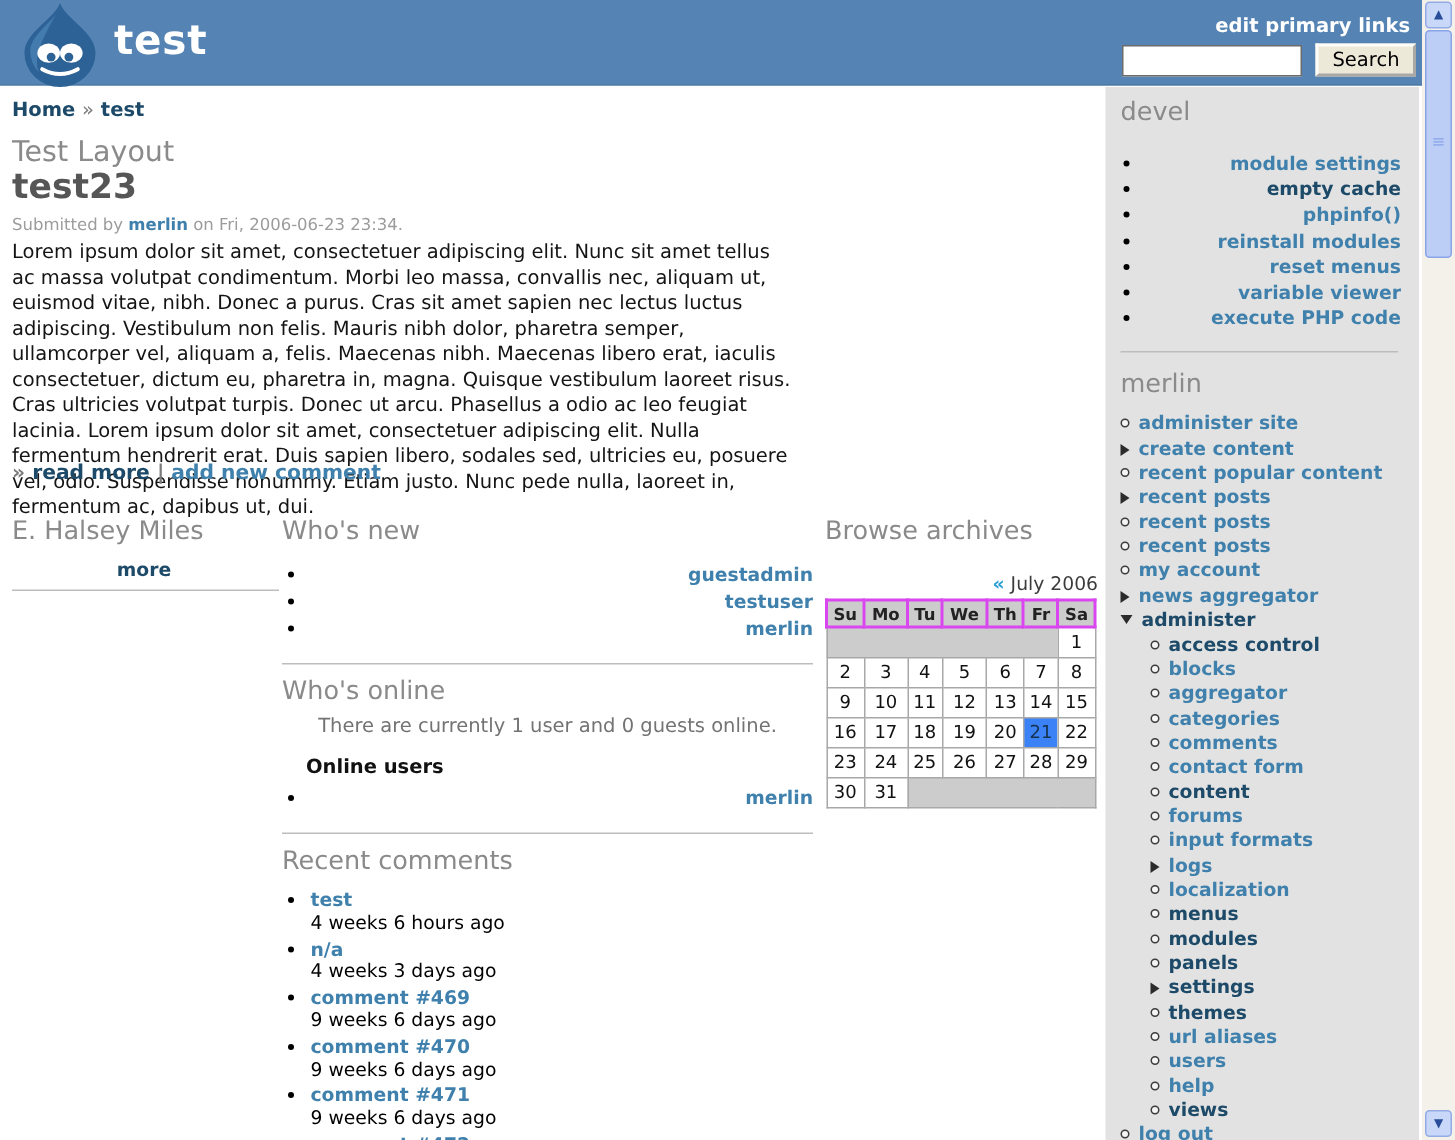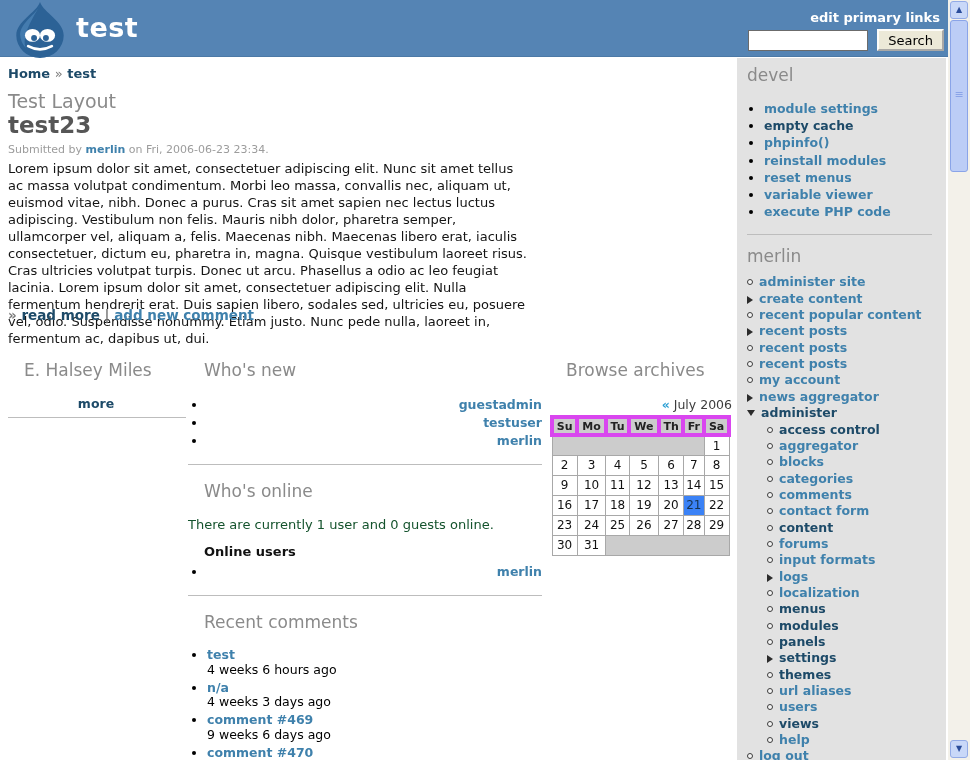--- a/index.html
+++ b/index.html
@@ -49,47 +49,47 @@
   .body-text { position:absolute; left:8px; top:160px; width:524px; font-size:13px;
                line-height:17px; color:#141414; }
   .node-links { position:absolute; left:8px; top:307px; font-size:13.5px; font-weight:bold; }
   .marker { color:#7b7b7b; }
 
   
   .panels { position:absolute; left:8px; top:344px; width:726px; display:flex; align-items:flex-start; }
   .col-left { width:178px; }
   .col-mid { width:354px; margin-left:2px; }
   .col-right { width:182px; margin-left:8px; }
-  .block-title { font-size:17px; color:#8a8a8a; font-weight:normal; margin:16px; }
+  .block-title { font-size:17px; color:#8a8a8a; font-weight:normal; margin:0; }
   .more-row { text-align:center; margin:8px 2px 6px 0; font-size:12.5px; }
   hr.div { border:none; border-top:1px solid #bdbdbd; margin:0; }
   .col-mid hr.div { margin:14px 0 8px; }
   ul.users { list-style:disc; padding-left:19px; margin:10px 0 2px; color:#000;text-align:right; }
   ul.users li { line-height:18px; font-size:12.5px; }
-  .status-line { font-size:13px; color:#14532d; margin:6px 0 12px; }
+  .status-line { font-size:13px; color:#737373; margin:6px 0 12px;text-align:center; }
   .sub-head { font-size:13px; font-weight:bold; color:#111; margin:0 16px 2px; }
   ul.comments { list-style:disc; padding-left:19px; margin:9px 0 0; color:#000; }
   ul.comments li { margin-bottom:3px; line-height:14.8px; font-size:12.5px; }
   ul.comments .time { color:#000; font-weight:normal; }
 
   
   .cal-caption { text-align:right; font-size:12.5px; color:#3c3c3c; margin:17px 0 3px; }
   table.cal { border-collapse:collapse; width:181px; }
-  table.cal th { background:#ccc; border:4px solid #d946ef; font-size:11px; color:#222;
+  table.cal th { background:#ccc; border:2px solid #d946ef; font-size:11px; color:#222;
                  height:18px; font-weight:bold; }
   table.cal td { background:#fff; border:1px solid #a8a8a8; text-align:center;
                  font-size:12px; color:#111; height:20px; }
   table.cal td.empty { background:#ccc; }
   table.cal td.sel { background:#3b82f6; color:#15324e; }
 
   
   .sidebar { position:absolute; left:737px; top:58px; width:209px; height:702px;
              background:#e2e2e2; padding:7px 12px 0 10px; }
   .sidebar .block-title { margin:0 0 2px; }
-  ul.devel-list { list-style:disc; padding-left:17px; margin:15px 0 0; color:#000; }
+  ul.devel-list { list-style:disc; padding-left:17px; margin:15px 0 0; color:#000;text-align:right; }
   ul.devel-list li { line-height:17.2px; font-size:12.5px; }
   .sidebar hr.div { margin:14px 2px 11px 0; }
   ul.menu { list-style:none; margin:8px 0 0; padding:0; }
   ul.menu li { line-height:16.35px; font-size:12.5px; white-space:nowrap; }
   ul.menu li.lvl1 { padding-left:20px; }
   .b { display:inline-block; width:12px; vertical-align:1px; }
   .b-leaf { width:6px; height:6px; border:1px solid #3c3c3c; border-radius:50%;
             background:#f5f5f5; margin-right:6px; vertical-align:1px; }
   .b-col { width:0; height:0; border-left:6px solid #2b2b2b; border-top:4px solid transparent;
            border-bottom:4px solid transparent; margin-right:6px; vertical-align:-1px; }
@@ -273,36 +273,36 @@
         <li class=""><span class="b b-leaf"></span><a href="#" class="lnk blue">administer site</a></li>
         <li class=""><span class="b b-col"></span><a href="#" class="lnk blue">create content</a></li>
         <li class=""><span class="b b-leaf"></span><a href="#" class="lnk blue">recent popular content</a></li>
         <li class=""><span class="b b-col"></span><a href="#" class="lnk blue">recent posts</a></li>
         <li class=""><span class="b b-leaf"></span><a href="#" class="lnk blue">recent posts</a></li>
         <li class=""><span class="b b-leaf"></span><a href="#" class="lnk blue">recent posts</a></li>
         <li class=""><span class="b b-leaf"></span><a href="#" class="lnk blue">my account</a></li>
         <li class=""><span class="b b-col"></span><a href="#" class="lnk blue">news aggregator</a></li>
         <li class=""><span class="b b-exp"></span><a href="#" class="lnk dark">administer</a></li>
         <li class="lvl1"><span class="b b-leaf"></span><a href="#" class="lnk dark">access control</a></li>
+        <li class="lvl1"><span class="b b-leaf"></span><a href="#" class="lnk blue">blocks</a></li>
         <li class="lvl1"><span class="b b-leaf"></span><a href="#" class="lnk blue">aggregator</a></li>
-        <li class="lvl1"><span class="b b-leaf"></span><a href="#" class="lnk blue">blocks</a></li>
         <li class="lvl1"><span class="b b-leaf"></span><a href="#" class="lnk blue">categories</a></li>
         <li class="lvl1"><span class="b b-leaf"></span><a href="#" class="lnk blue">comments</a></li>
         <li class="lvl1"><span class="b b-leaf"></span><a href="#" class="lnk blue">contact form</a></li>
         <li class="lvl1"><span class="b b-leaf"></span><a href="#" class="lnk dark">content</a></li>
         <li class="lvl1"><span class="b b-leaf"></span><a href="#" class="lnk blue">forums</a></li>
         <li class="lvl1"><span class="b b-leaf"></span><a href="#" class="lnk blue">input formats</a></li>
         <li class="lvl1"><span class="b b-col"></span><a href="#" class="lnk blue">logs</a></li>
         <li class="lvl1"><span class="b b-leaf"></span><a href="#" class="lnk blue">localization</a></li>
         <li class="lvl1"><span class="b b-leaf"></span><a href="#" class="lnk dark">menus</a></li>
         <li class="lvl1"><span class="b b-leaf"></span><a href="#" class="lnk dark">modules</a></li>
         <li class="lvl1"><span class="b b-leaf"></span><a href="#" class="lnk dark">panels</a></li>
         <li class="lvl1"><span class="b b-col"></span><a href="#" class="lnk dark">settings</a></li>
         <li class="lvl1"><span class="b b-leaf"></span><a href="#" class="lnk dark">themes</a></li>
         <li class="lvl1"><span class="b b-leaf"></span><a href="#" class="lnk blue">url aliases</a></li>
         <li class="lvl1"><span class="b b-leaf"></span><a href="#" class="lnk blue">users</a></li>
+        <li class="lvl1"><span class="b b-leaf"></span><a href="#" class="lnk blue">help</a></li>
         <li class="lvl1"><span class="b b-leaf"></span><a href="#" class="lnk dark">views</a></li>
-        <li class="lvl1"><span class="b b-leaf"></span><a href="#" class="lnk blue">help</a></li>
         <li class=""><span class="b b-leaf"></span><a href="#" class="lnk blue">log out</a></li>
       </ul>
   </div>
 
 </div>
 
 </body></html>

